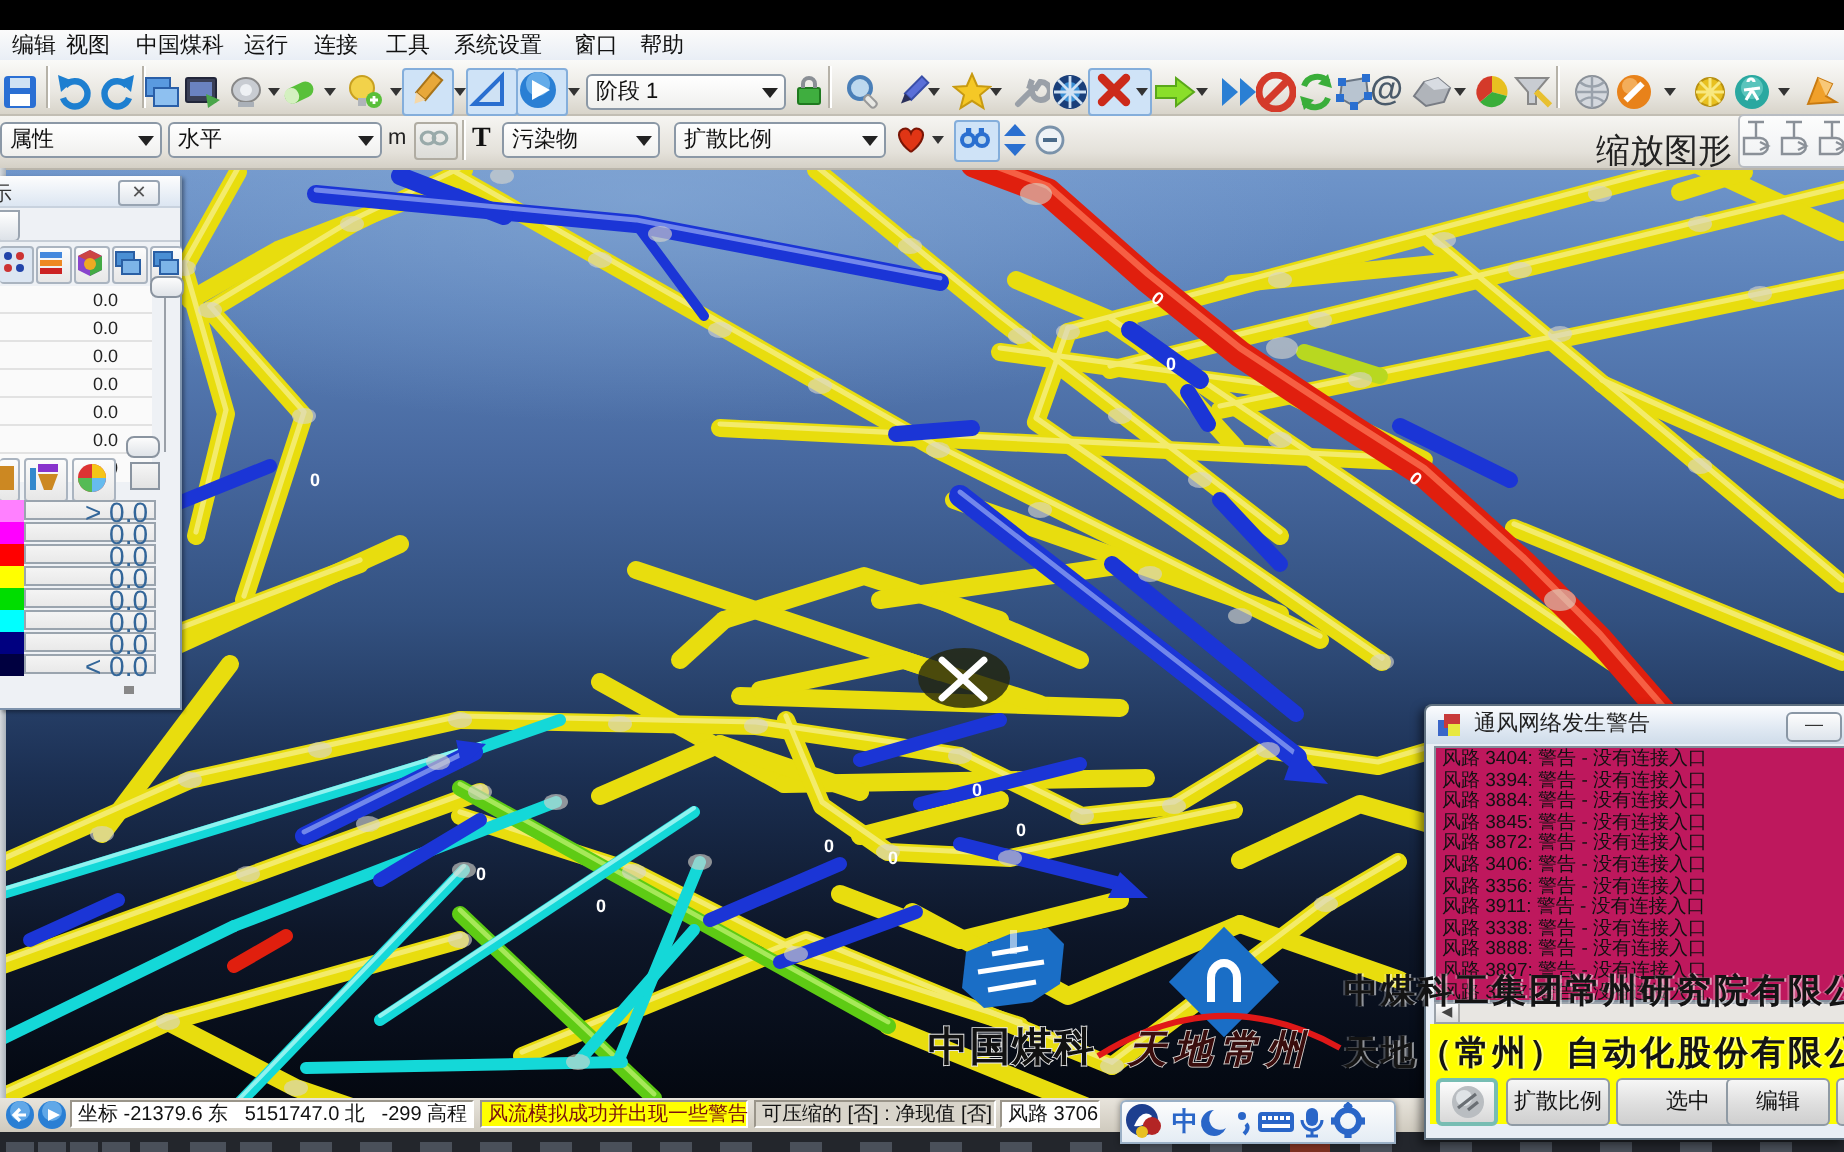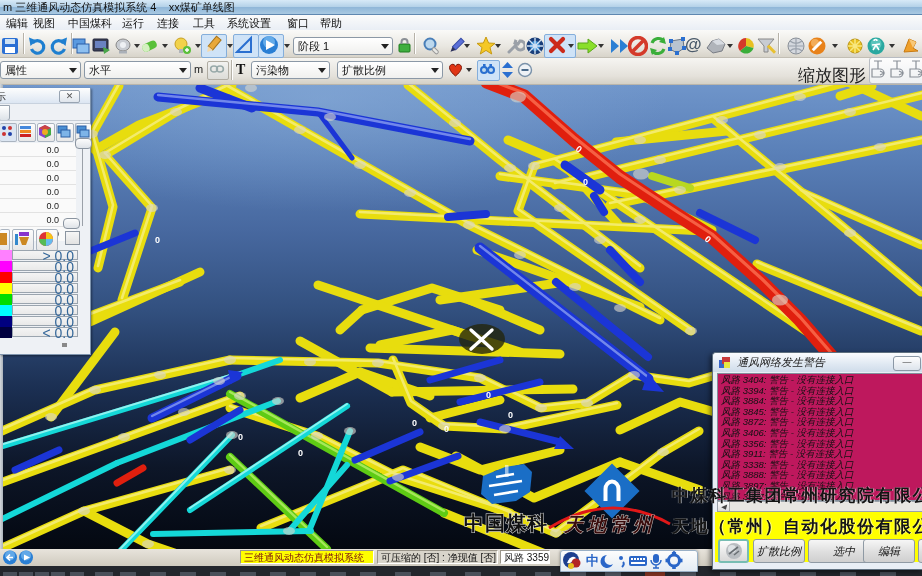--- a/index.html
+++ b/index.html
@@ -21,21 +21,21 @@
 
 #lpanel{left:0;top:88px;width:90px;height:266px;background:#eef1f5;border-right:1px solid #7f94ad;border-bottom:1px solid #7f94ad;box-shadow:1px 1px 2px rgba(0,0,0,.4);}
 #lpanel .ttl{position:absolute;left:0;top:0;width:90px;height:15px;background:linear-gradient(#fdfdfd,#dce6f2);border-bottom:1px solid #c8d2de;}
 #lpanel .cls{position:absolute;left:59px;top:2px;width:19px;height:11px;background:linear-gradient(#fdfdfd,#dfe5ec);border:1px solid #98a4b2;border-radius:2px;color:#555;font-size:9px;line-height:10px;text-align:center;}
 .pbtn{position:absolute;top:35px;width:16px;height:17px;background:linear-gradient(#fcfcfc,#e7e7e7);border:1px solid #aab4c0;border-radius:2px;}
 .vrow{position:absolute;left:0;width:76px;height:14px;border-bottom:1px solid #e2e2e2;background:#fafafa;font-size:9px;color:#222;text-align:right;line-height:14px;padding-right:17px;box-sizing:border-box;}
 .crow{position:absolute;left:0;width:78px;height:11px;font-size:14px;color:#336699;}
 .crow .sw{position:absolute;left:0;top:0;width:12px;height:11px;}
 .crow .bx{position:absolute;left:12px;top:0;width:66px;height:10px;background:linear-gradient(#f4f4f4,#e9e9e9);border:1px solid #9aa4ae;text-align:right;line-height:10px;padding-right:3px;box-sizing:border-box;}
 
-#dlg{left:712px;top:352px;width:210px;height:216px;background:#e8eef5;border:1px solid #5f707f;border-right:none;border-radius:4px 0 0 0;box-shadow:-2px 2px 5px rgba(0,0,0,.5);font-style:italic;}
+#dlg{left:712px;top:352px;width:210px;height:216px;background:#e8eef5;border:1px solid #5f707f;border-right:none;border-radius:4px 0 0 0;box-shadow:-2px 2px 5px rgba(0,0,0,.5);}
 #dlg .dttl{position:absolute;left:0;top:0;width:210px;height:19px;background:linear-gradient(#fbfcfe,#dfe8f2 60%,#cfdcea);border-radius:4px 0 0 0;font-size:11px;color:#222;line-height:19px;}
 #dlg .min{position:absolute;left:180px;top:3px;width:26px;height:13px;background:linear-gradient(#fdfdfd,#dde4ec);border:1px solid #8a97a5;border-radius:3px;color:#333;font-size:9px;line-height:11px;text-align:center;}
 #dlg .lst{position:absolute;left:4px;top:20px;width:206px;height:128px;background:#be185d;border:1px solid #828f9c;border-right:none;font-size:9.5px;color:#111;line-height:10.6px;white-space:nowrap;overflow:hidden;padding:1px 0 0 3px;box-sizing:border-box;}
 #dlg .hsb{position:absolute;left:4px;top:148px;width:206px;height:11px;background:#e8e6e2;border:1px solid #9aa2aa;border-right:none;box-sizing:border-box;}
 #dlg .hsb .ar{position:absolute;left:0;top:0;width:11px;height:9px;background:linear-gradient(#fcfcfc,#dcdcdc);border-right:1px solid #aaa;font-size:7px;line-height:9px;text-align:center;color:#444;}
 #dlg .yel{position:absolute;left:2px;top:159px;width:208px;height:50px;background:#ffff00;}
 .dbtn{position:absolute;top:186px;height:24px;background:linear-gradient(#f6f6f6,#dedede 55%,#cfcfcf);border:1px solid #8f9aa4;border-radius:3px;font-size:11px;color:#111;text-align:center;line-height:23px;box-sizing:border-box;}
 
 #sbar{left:0;top:549px;width:922px;height:17px;background:linear-gradient(#e8e4dc,#cfcabe);}
 .sfld{position:absolute;top:1px;height:14px;border:1px solid;border-color:#9a958a #fff #fff #9a958a;font-size:10px;line-height:13px;padding:0 3px;box-sizing:border-box;white-space:nowrap;color:#111;}
@@ -302,21 +302,20 @@
 <text x="464" y="530" font-size="20" font-weight="bold" fill="#111" stroke="#e8e8e8" stroke-width="0.9" paint-order="stroke" font-family="Liberation Sans" letter-spacing="1">中国煤科</text>
 <g transform="translate(612,491)">
 <rect x="-19.5" y="-19.5" width="39" height="39" transform="rotate(45)" fill="#1a6ec6"></rect>
 <path d="M-6.5,10 L-6.5,-2 A6.5,7.5 0 0 1 6.5,-2 L6.5,10" fill="none" stroke="#fff" stroke-width="4"></path>
 </g>
 <path d="M549,528 Q610,490 670,524" fill="none" stroke="#e01818" stroke-width="3"></path>
 <text x="564" y="531" font-size="19" font-weight="bold" font-style="italic" fill="#3a0d0d" stroke="#e0dcd8" stroke-width="0.8" paint-order="stroke" font-family="Liberation Serif" letter-spacing="4">天地常州</text>
 </g>
 </svg>
 
-<div id="titlebar" class="abs" style="z-index:10">&nbsp;m 三维通风动态仿真模拟系统 4&nbsp;&nbsp;&nbsp;&nbsp;xx煤矿单线图</div>
 <div id="menubar" class="abs" style="z-index:10">
 <span style="left:6px">编辑</span>
       <span style="left:33px">视图</span>
       <span style="left:68px">中国煤科</span>
 <span style="left:122px">运行</span>
       <span style="left:157px">连接</span>
       <span style="left:193px">工具</span>
 <span style="left:227px">系统设置</span>
       <span style="left:287px">窗口</span>
       <span style="left:320px">帮助</span>
@@ -449,23 +448,24 @@
 
 <div id="sbar" class="abs" style="z-index:40">
 <svg style="position:absolute;left:2px;top:1px" width="32" height="15">
         <circle cx="8" cy="7.5" r="7" fill="#2a7fd4"></circle>
         <circle cx="8" cy="5.5" r="5" fill="#6fb3ec" opacity="0.8"></circle>
         <path d="M5,7.5 L11,7.5 M8,4.5 L5,7.5 L8,10.5" stroke="#fff" stroke-width="1.6" fill="none"></path>
         <circle cx="24" cy="7.5" r="7" fill="#2a7fd4"></circle>
         <circle cx="24" cy="5.5" r="5" fill="#6fb3ec" opacity="0.8"></circle>
         <polygon points="22,4.5 28,7.5 22,10.5" fill="#fff"></polygon>
       </svg>
-<div class="sfld" style="left:240px;width:134px;background:#ffff00;color:#7a1010">三维通风动态仿真模拟系统</div>
+<div class="sfld" style="left:35px;width:202px;background:#fff">坐标 -21379.6 东&nbsp;&nbsp;&nbsp;5151747.0 北&nbsp;&nbsp;&nbsp;-299 高程</div>
+<div class="sfld" style="left:240px;width:134px;background:#ffff00;color:#7a1010">风流模拟成功并出现一些警告</div>
 <div class="sfld" style="left:377px;width:121px;background:#d8d4ca">可压缩的 [否] : 净现值 [否]</div>
-<div class="sfld" style="left:500px;width:50px;background:#fff">风路 3359</div>
+<div class="sfld" style="left:500px;width:50px;background:#fff">风路 3706</div>
 </div>
 
 <div class="abs" style="z-index:55;left:560px;top:550px;width:136px;height:20px;background:linear-gradient(#fdfdfd,#e4ecf4);border:1px solid #9ab0c6;border-radius:3px 3px 0 0;box-shadow:0 0 3px rgba(0,0,0,.4)">
 <svg width="134" height="19">
 <circle cx="10" cy="9" r="8" fill="#1d3f8f"></circle>
         <path d="M6,12 Q10,3 15,7 Q11,13 6,12" fill="#fff"></path>
         <circle cx="15" cy="12" r="4.5" fill="#b32525"></circle>
         <circle cx="10" cy="15" r="3" fill="#e8c020"></circle>
 <text x="25" y="14" font-size="13" font-weight="bold" fill="#2a66c8" font-family="Liberation Sans">中</text>
 <path d="M46,4 A6.5,6.5 0 1 0 52,13 A5,5 0 0 1 46,4" fill="#2a66c8"></path>

